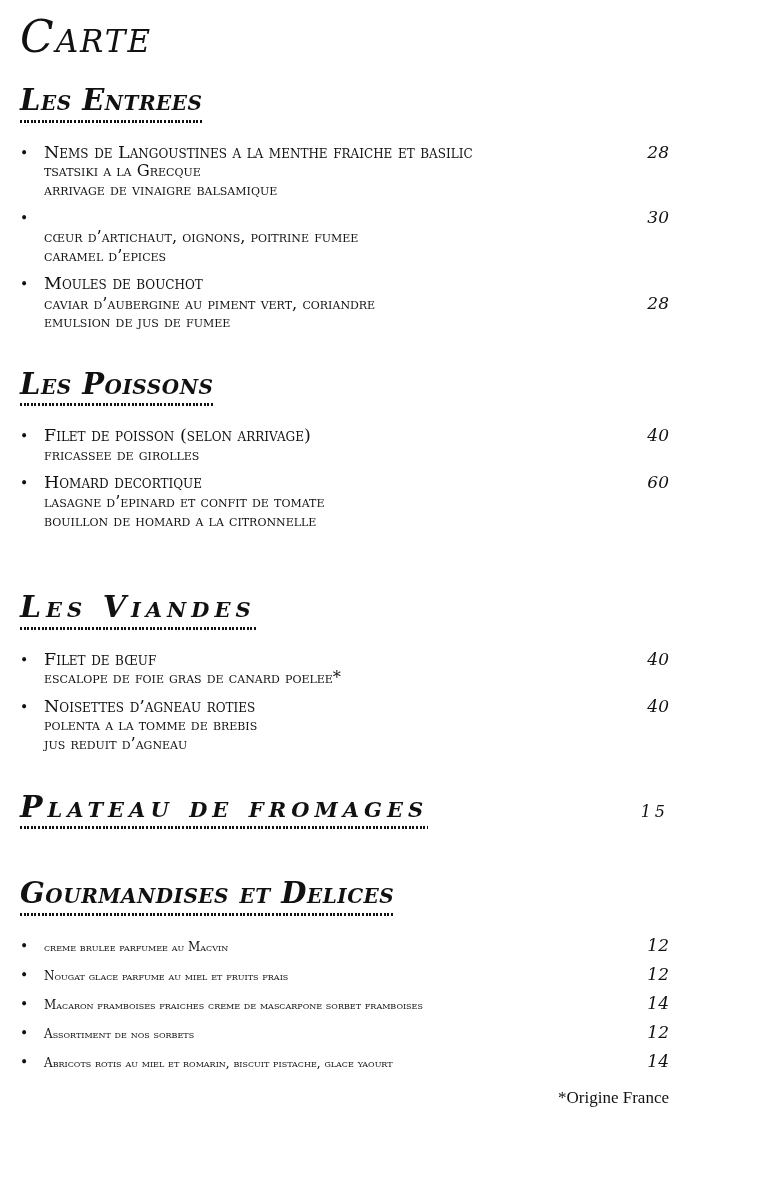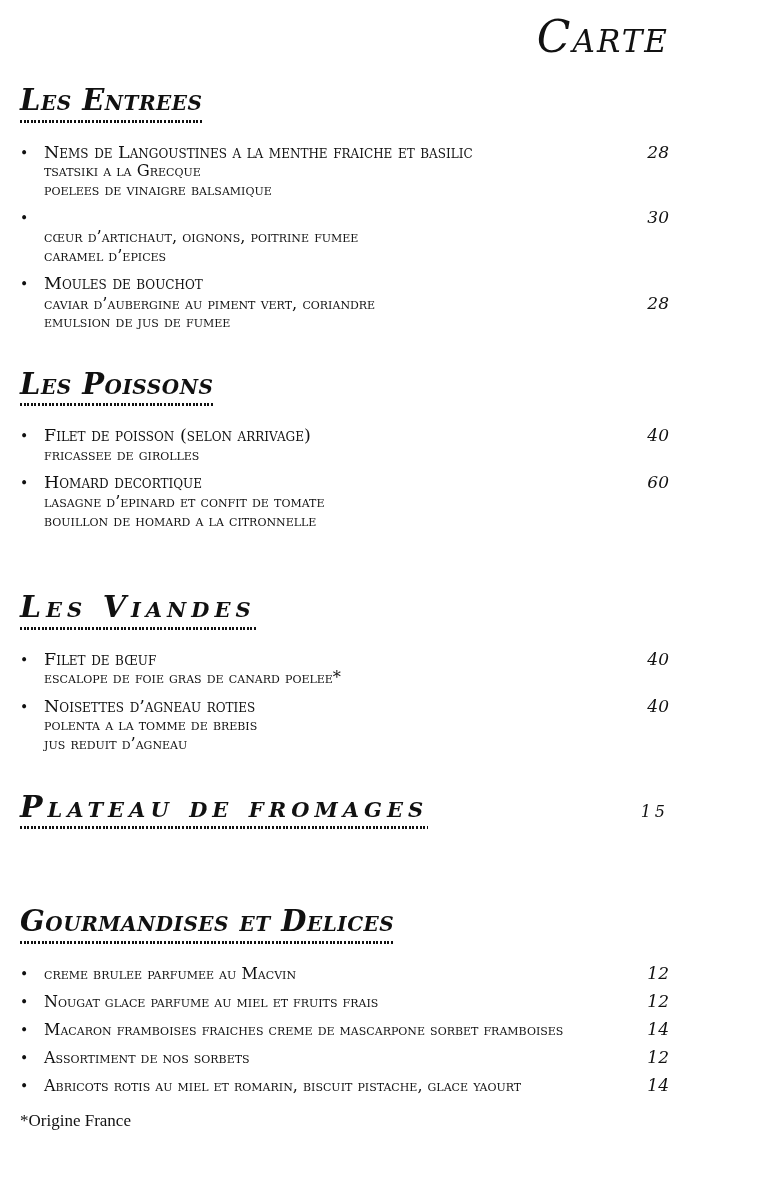--- a/index.html
+++ b/index.html
@@ -9,21 +9,21 @@
     color: #111111;
     font-family: "DejaVu Serif", serif;
     overflow: hidden;
   }
   .page {
     width: 773px; height: 1200px;
     padding: 14px 104px 0 20px; 
   }
   
   .page-title {
-    text-align: right;
+    text-align: left;
     font-style: italic;
     font-variant: small-caps;
     font-weight: normal;
     font-size: 44px;
     letter-spacing: 2px;
     line-height: 1.05;
   }
   
   .section-head { line-height: 0; }
   .menu-heading {
@@ -40,21 +40,21 @@
     display: block;
     height: 3px;
     margin-top: 2px;
     background: repeating-linear-gradient(90deg, #111 0, #111 2px, transparent 2px, transparent 3.6px);
   }
   .menu-heading.wide { font-size: 30px; letter-spacing: 5px; }
   .mt-entrees      { margin-top: 24px; }
   .mt-poissons     { margin-top: 36px; }
   .mt-viandes      { margin-top: 60px; }
   .mt-plateau      { margin-top: 36px; }
-  .mt-gourmandises { margin-top: 76px; }
+  .mt-gourmandises { margin-top: 48px; }
   
   .items { margin-top: 20px; }
   .item  { margin-bottom: 9px; }
   .row {
     display: flex;
     align-items: baseline;
     line-height: 18.6px;
   }
   .bullet {
     flex: none;
@@ -74,27 +74,28 @@
     min-width: 36px;
     text-align: right;
     font-style: italic;
     font-size: 17px;
   }
   
   .plateau-row { display: flex; align-items: baseline; }
   .plateau-row .price { font-size: 16px; letter-spacing: 4px; }
   
   .dessert { margin-bottom: 8.5px; }
-  .dessert .txt { font-size: 16px; }
+  .dessert .txt { font-size: 12px; }
   
   .footnote {
     margin-top: 16px;
     font-family: "Liberation Serif", serif;
     font-style: normal;
     font-size: 17px;
+    text-align: right;
   }
 </style>
 </head>
 <body>
 
 <div class="page">
 
   <h1 class="page-title">Carte</h1>
 
   <div class="section-head mt-entrees">
@@ -107,21 +108,21 @@
         <span class="bullet">•</span>
         <span class="txt name-txt">Nems de Langoustines a la menthe fraiche et basilic</span>
         <span class="price">28</span>
       </div>
       <div class="row">
         <span class="indent"></span>
         <span class="txt detail-txt">tsatsiki a la Grecque</span>
       </div>
       <div class="row">
         <span class="indent"></span>
-        <span class="txt detail-txt">poelees de vinaigre balsamique</span>
+        <span class="txt detail-txt">arrivage de vinaigre balsamique</span>
       </div>
     </div>
 
     <div class="item">
       <div class="row">
         <span class="bullet">•</span>
         <span class="price">30</span>
       </div>
       <div class="row">
         <span class="indent"></span>

